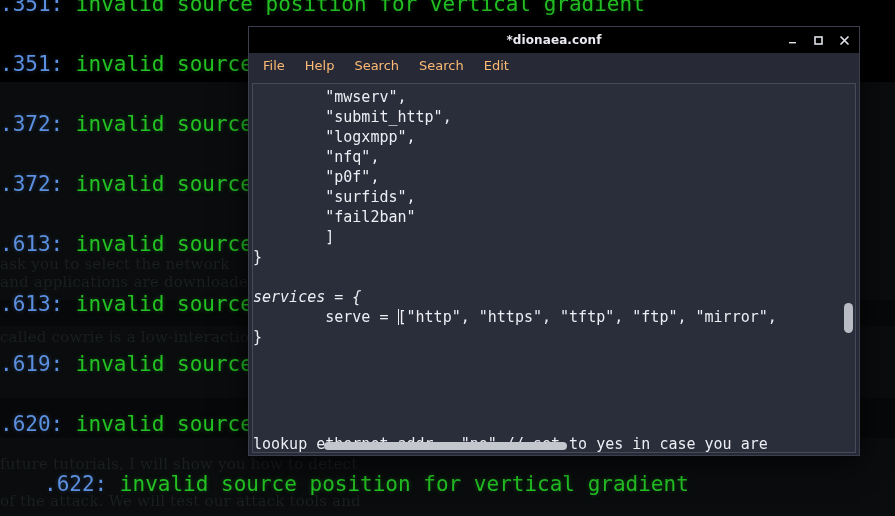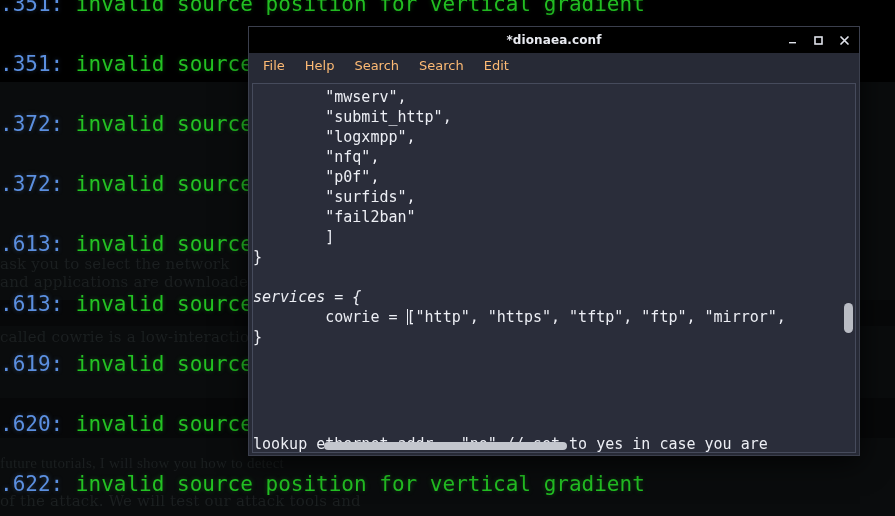--- a/index.html
+++ b/index.html
@@ -227,38 +227,38 @@
 <body>
 
 <div id="screen">
 
   <div id="terminal">
 
     <div class="ghost-layer" id="ghost-layer">
         <div class="ghost-line" style="top: 255px;">ask you to select the network</div>
         <div class="ghost-line" style="top: 273px;">and applications are downloaded</div>
         <div class="ghost-line" style="top: 328px;">called cowrie is a low-interaction</div>
-        <div class="ghost-line" style="top: 455px; font-family: Liberation Serif, serif;">future tutorials, I will show you how to detect</div>
+        <div class="ghost-line" style="top: 455px;">future tutorials, I will show you how to detect</div>
         <div class="ghost-line" style="top: 492px;">of the attack. We will test our attack tools and</div>
       </div>
 
     <div class="band" style="top:0px;height:82px;"></div>
     <div class="band" style="top:300px;height:26px;background:#070809;"></div>
     <div class="band" style="top:398px;height:40px;background:#070809;"></div>
 
     <div id="terminal-lines">
         <div class="term-line" style="top: -8px;"><span class="ts">.351:</span><span> invalid source position for vertical gradient</span></div>
         <div class="term-line" style="top: 52px;"><span class="ts">.351:</span><span> invalid source position for vertical gradient</span></div>
         <div class="term-line" style="top: 112px;"><span class="ts">.372:</span><span> invalid source position for vertical gradient</span></div>
         <div class="term-line" style="top: 172px;"><span class="ts">.372:</span><span> invalid source position for vertical gradient</span></div>
         <div class="term-line" style="top: 232px;"><span class="ts">.613:</span><span> invalid source position for vertical gradient</span></div>
         <div class="term-line" style="top: 292px;"><span class="ts">.613:</span><span> invalid source position for vertical gradient</span></div>
         <div class="term-line" style="top: 352px;"><span class="ts">.619:</span><span> invalid source position for vertical gradient</span></div>
         <div class="term-line" style="top: 412px;"><span class="ts">.620:</span><span> invalid source position for vertical gradient</span></div>
-        <div class="term-line" style="top: 472px;"><span class="ts">.622:</span><span> invalid source position for vertical gradient</span></div>
+        <div class="term-line" style="top: 472px; padding-left: 44px;"><span class="ts">.622:</span><span> invalid source position for vertical gradient</span></div>
       </div>
   </div>
 
   <div id="editor-window">
 
     <div id="titlebar">
       <div id="window-title">*dionaea.conf</div>
       <div id="window-controls">
         <div class="wc">
           <svg width="11" height="11" viewBox="0 0 11 11" aria-hidden="true">
@@ -293,21 +293,21 @@
           <div class="code-line" style="top: 43px;">        "logxmpp",</div>
           <div class="code-line" style="top: 63px;">        "nfq",</div>
           <div class="code-line" style="top: 83px;">        "p0f",</div>
           <div class="code-line" style="top: 103px;">        "surfids",</div>
           <div class="code-line" style="top: 123px;">        "fail2ban"</div>
           <div class="code-line" style="top: 143px;">        ]</div>
           <div class="code-line" style="top: 163px;">}</div>
           <div class="code-line" style="top: 183px;"></div>
           <div class="code-line" style="top: 203px; font-style: italic;">services = {</div>
           <div class="code-line" style="top: 243px;">}</div>
-          <div class="code-line" style="top: 223px;"><span>        cowrie = </span><span class="caret"></span><span>["http", "https", "tftp", "ftp", "mirror",</span></div>
+          <div class="code-line" style="top: 223px;"><span>        serve = </span><span class="caret"></span><span>["http", "https", "tftp", "ftp", "mirror",</span></div>
         </div>
 
       <div id="clipped-line">lookup_ethernet_addr = "no" // set to yes in case you are </div>
 
       <div id="vscroll">
         <div id="vthumb"></div>
       </div>
       <div id="hscroll">
         <div id="hthumb"></div>
       </div>

